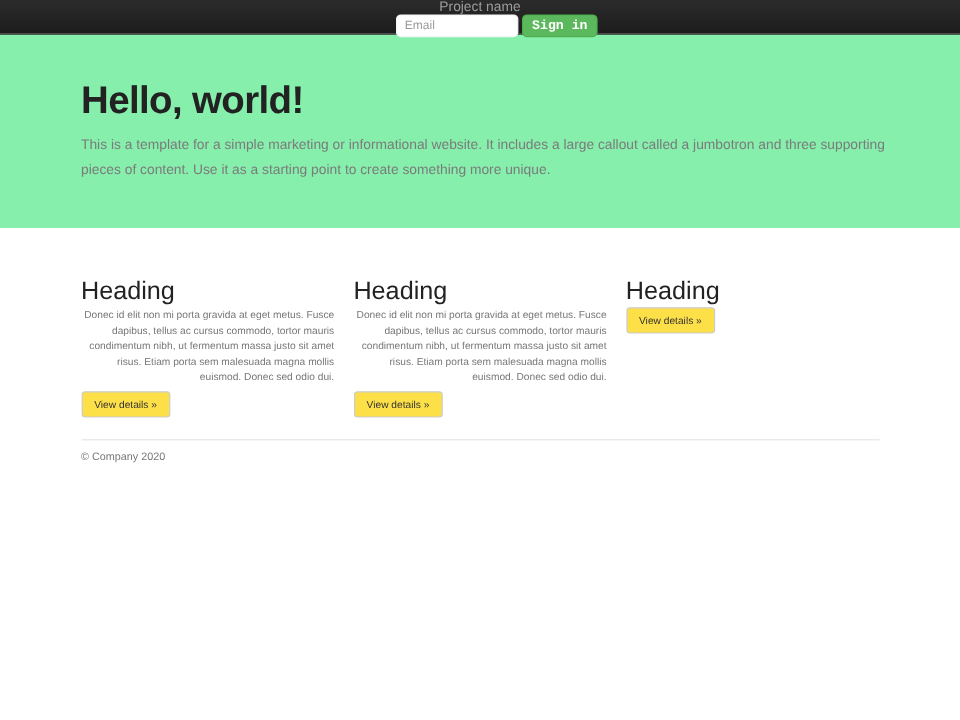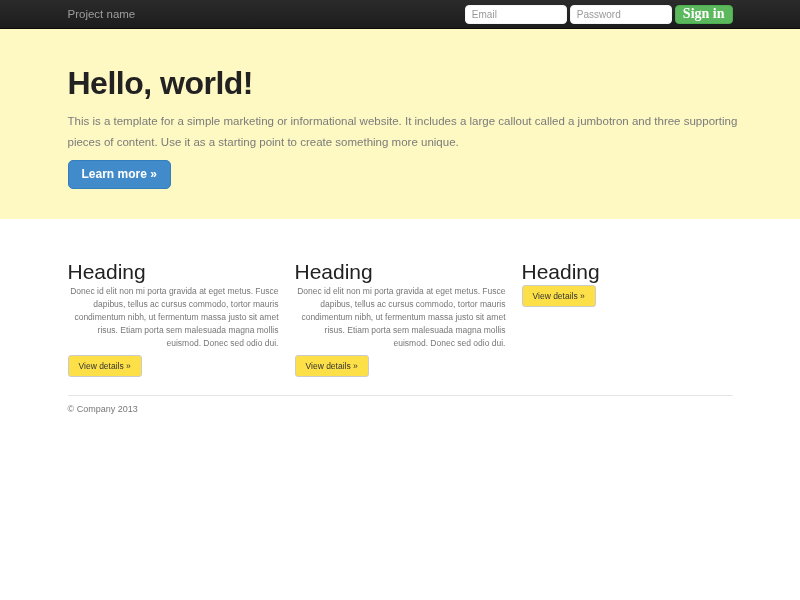--- a/index.html
+++ b/index.html
@@ -16,20 +16,21 @@
   .navbar {
     height: 29px;
     background: linear-gradient(180deg, #2b2b2b, #1c1c1c);
     border-bottom: 1px solid #0a0a0a;
   }
   .navbar .container {
     height: 100%;
     display: flex;
     align-items: center;
     justify-content: space-between;
+    flex-direction: column;
   }
   .brand {
     color: #9d9d9d;
     font-size: 11.5px;
     cursor: pointer;
     white-space: nowrap;
   }
   .nav-form { display: flex; gap: 3px; padding-left: 28px; }
   .nav-input {
     width: 102px;
@@ -44,30 +45,30 @@
     outline: none;
   }
   .nav-input::placeholder { color: #999; }
   .btn-signin {
     height: 19px;
     padding: 0 7px;
     background: #5cb85c;
     border: 1px solid #4cae4c;
     border-radius: 4px;
     color: #fff;
-    font-size: 14px;
+    font-size: 11px;
     font-weight: bold;
-    font-family: Liberation Serif, serif;
+    font-family: Liberation Mono, monospace;
     cursor: pointer;
     white-space: nowrap;
   }
 
   
   .jumbotron {
-    background: #fef9c3;
+    background: #86efac;
     padding: 38px 0 30px 0;
   }
   .jumbotron h1 {
     font-size: 32px;
     font-weight: bold;
     color: #222;
     line-height: 1.05;
     margin-bottom: 10px;
     letter-spacing: -0.5px;
   }
@@ -136,31 +137,29 @@
   }
 </style>
 </head>
 <body>
 
 <nav class="navbar">
   <div class="container">
     <span class="brand">Project name</span>
     <div class="nav-form">
       <input class="nav-input" type="text" placeholder="Email" style="">
-      <input class="nav-input" type="password" placeholder="Password" style="">
       <button class="btn-signin">Sign in</button>
     </div>
   </div>
 </nav>
 
 <header class="jumbotron">
   <div class="container">
     <h1>Hello, world!</h1>
     <p class="lead">This is a template for a simple marketing or informational website. It includes a large callout called a jumbotron and three supporting pieces of content. Use it as a starting point to create something more unique.</p>
-    <span class="btn-primary">Learn more »</span>
   </div>
 </header>
 
 <main class="marketing container">
   <div class="row">
 
     <div class="col">
       <h2>Heading</h2>
       <p>Donec id elit non mi porta gravida at eget metus. Fusce dapibus, tellus ac cursus commodo, tortor mauris condimentum nibh, ut fermentum massa justo sit amet risus. Etiam porta sem malesuada magna mollis euismod. Donec sed odio dui.</p>
       <span class="btn-default">View details »</span>
@@ -174,15 +173,15 @@
 
     <div class="col">
       <h2>Heading</h2>
       <span class="btn-default">View details »</span>
     </div>
 
   </div>
 
   <hr class="footer-rule">
   <footer>
-    <p class="footer-text">© Company 2013</p>
+    <p class="footer-text">© Company 2020</p>
   </footer>
 </main>
 
 </body></html>

